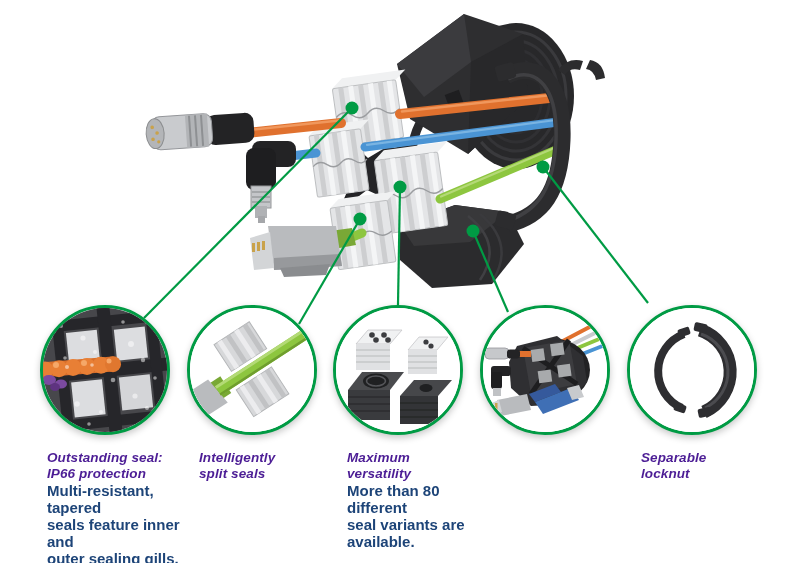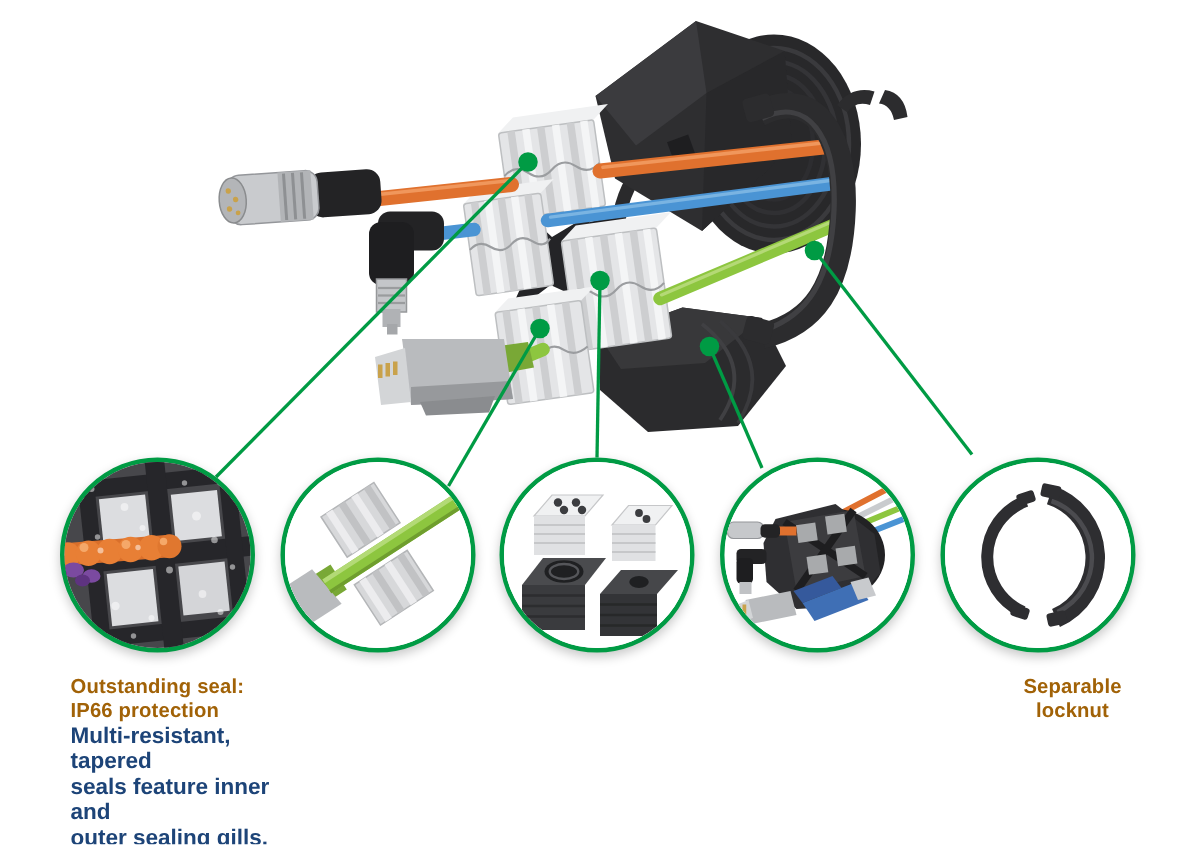--- a/index.html
+++ b/index.html
@@ -20,24 +20,24 @@
   .c2 { left:187px; }
   .c3 { left:333px; }
   .c4 { left:480px; }
   .c5 { left:627px; }
 
   .feature { position:absolute; top:450px; width:148px; }
   .f1 { left:47px; }
   .f2 { left:199px; }
   .f3 { left:347px; }
   .f4 { left:492px; }
-  .f5 { left:641px;text-align:center; }
+  .f5 { left:641px; }
   .feature h3 {
     font-size:13.5px; line-height:16px; font-weight:bold;
-    color:#a16207; white-space:pre-line; letter-spacing:0.1px;
+    color:#4c1d95; white-space:pre-line; letter-spacing:0.1px;font-style:italic;
   }
   .feature p {
     margin-top:0; font-size:15px; line-height:17px;
     color:#1d4478; white-space:pre-line;font-weight:bold;
   }
 </style>
 </head>
 <body>
 
 <div class="stage">
@@ -391,19 +391,27 @@
   </div>
 
   <div class="feature f1">
     <h3>Outstanding seal:
 IP66 protection</h3>
     <p>Multi-resistant, tapered
 seals feature inner and
 outer sealing gills.</p>
   </div>
   <div class="feature f2">
+    <h3>Intelligently
+split seals</h3>
+  </div>
+  <div class="feature f3">
+    <h3>Maximum
+versatility</h3>
+    <p>More than 80 different
+seal variants are available.</p>
   </div>
   <div class="feature f5">
     <h3>Separable
 locknut</h3>
   </div>
 
 </div>
 
 </body></html>

